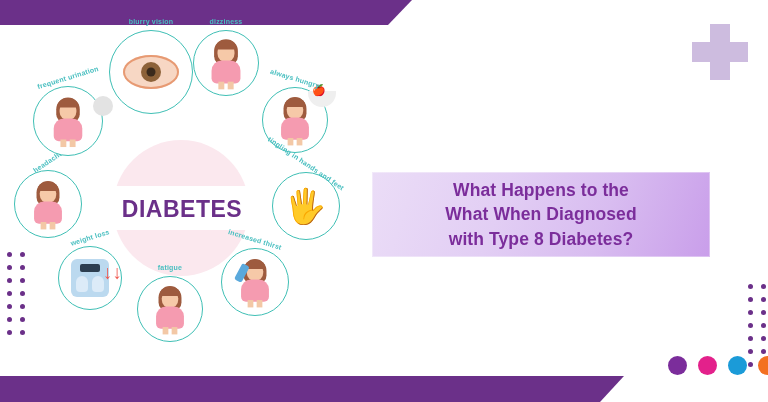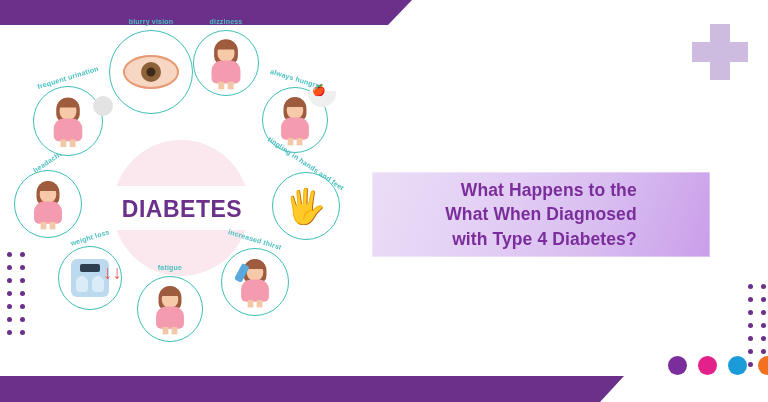--- a/index.html
+++ b/index.html
@@ -43,21 +43,21 @@
   
   .panel{
     position:absolute;left:372px;top:172px;width:338px;height:85px;
     background:linear-gradient(110deg,#EBDDF7 0%,#E2CEF4 38%,#D8BCF0 68%,#C99EEA 100%);
     display:flex;align-items:center;justify-content:center;
     box-shadow:0 0 0 1px rgba(255,255,255,.35) inset;
   }
   .panel h1{
     margin:16px;padding:0 10px;
     font-size:17.5px;line-height:1.38;font-weight:bold;
-    color:#7B2D9B;text-align:right;letter-spacing:.1px;
+    color:#7B2D9B;text-align:center;letter-spacing:.1px;
   }
 
   
   .wheel{position:absolute;left:6px;top:18px;width:352px;height:368px;}
 
   .center-circle{
     position:absolute;left:107px;top:122px;width:136px;height:136px;
     border-radius:50%;background:#FBE8EE;
   }
   .center-band{
@@ -165,21 +165,21 @@
     <span style="background: rgb(123, 45, 155);"></span>
     <span style="background: rgb(227, 33, 139);"></span>
     <span style="background: rgb(27, 155, 216);"></span>
     <span style="background: rgb(243, 112, 33);"></span>
   </div>
 
   <div class="panel">
     <h1>
       <span>What Happens to the</span><br>
       <span>What When Diagnosed</span><br>
-      <span>with Type 4 Diabetes?</span>
+      <span>with Type 8 Diabetes?</span>
     </h1>
   </div>
 
   <div class="wheel">
 
     <div class="center-circle"></div>
     <div class="center-band"></div>
     <div class="center-label">DIABETES</div>
 
     <div class="node" style="--d:84px;left:103px;top:12px;">

